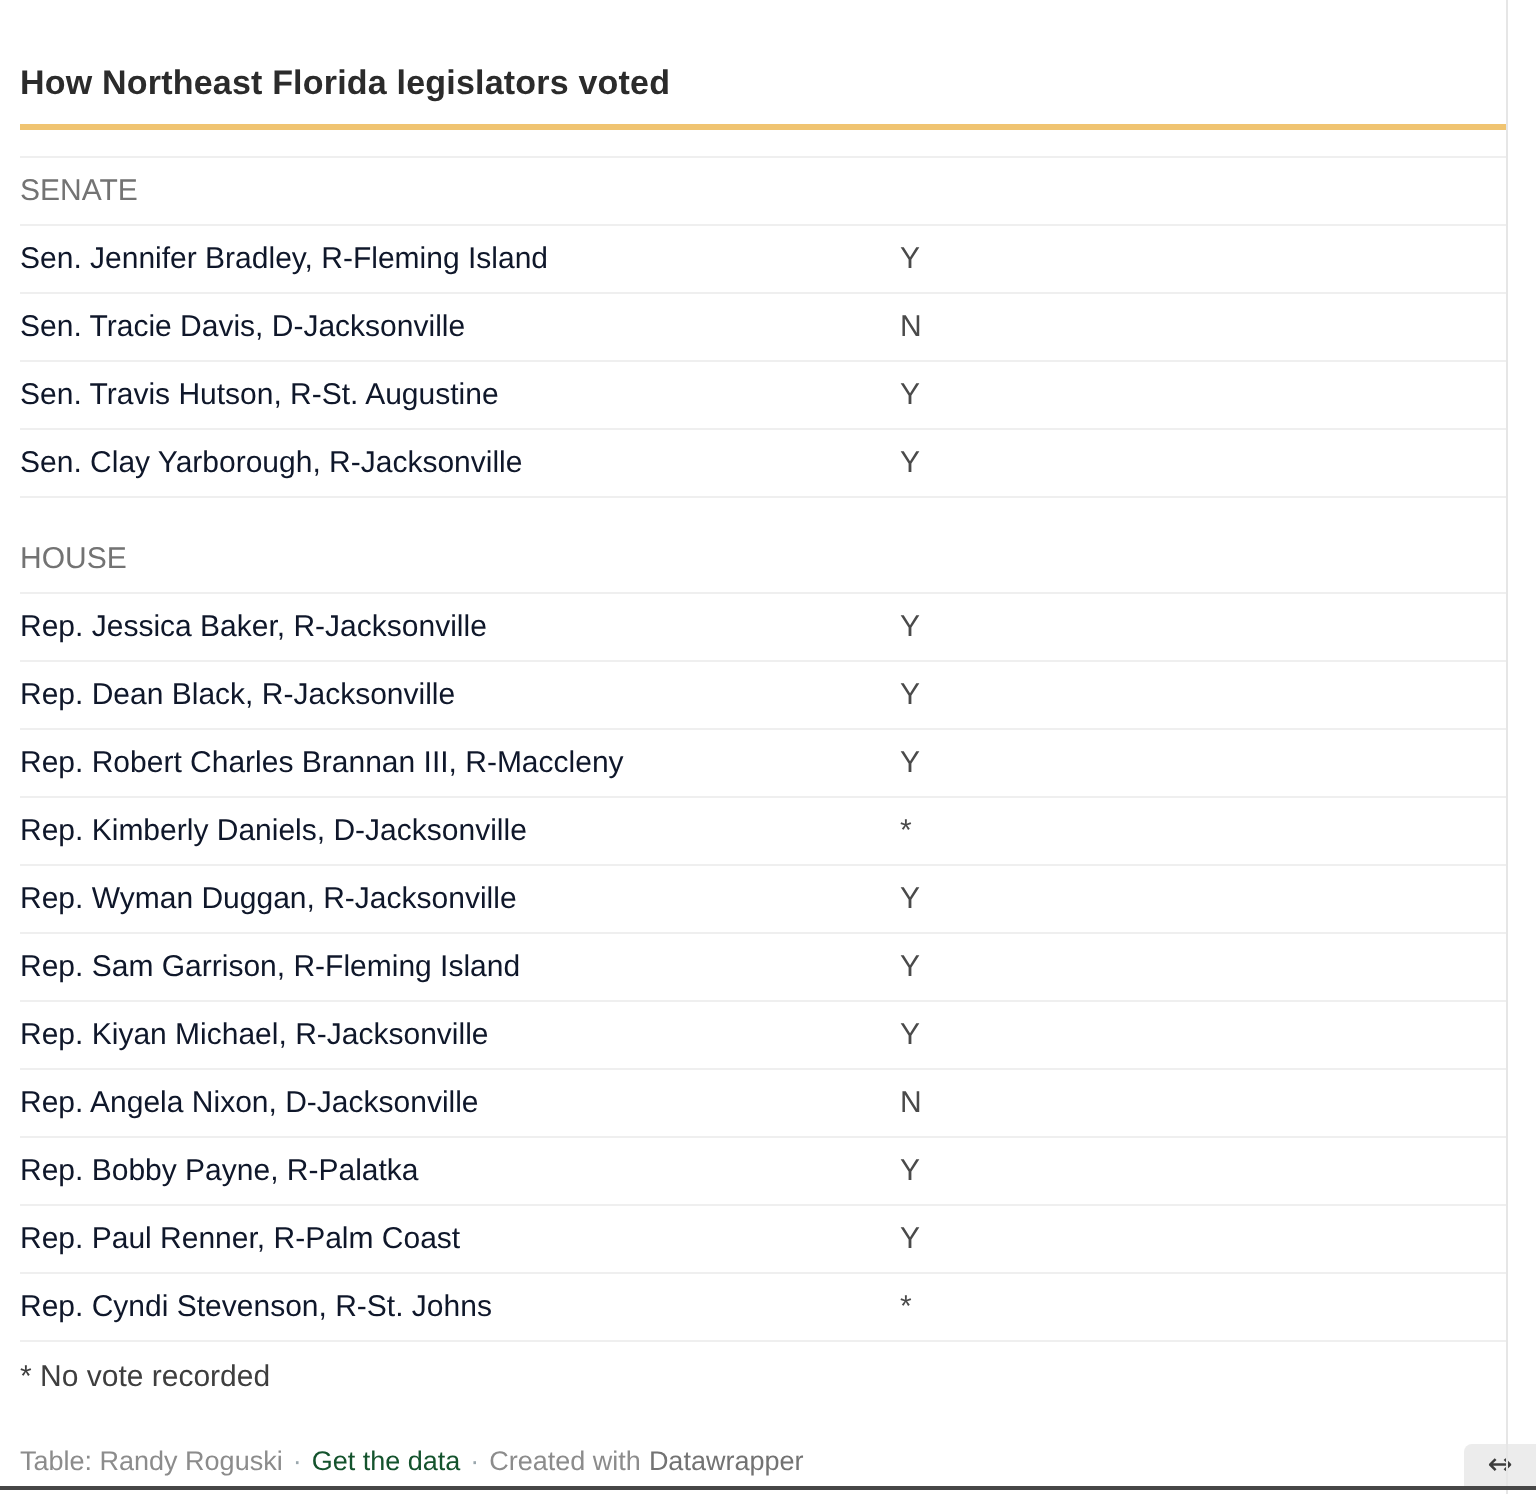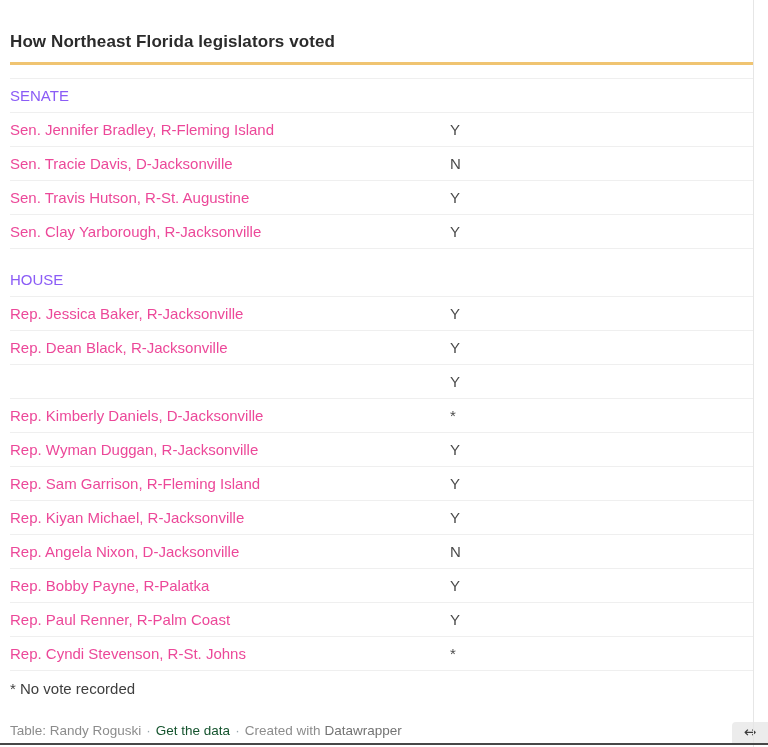--- a/index.html
+++ b/index.html
@@ -47,27 +47,27 @@
     font-size: 15px;
     color: #4a4a4a;
   }
   .row {
     position: relative;
     height: 33px;
     border-bottom: 1px solid #efefef;
     display: flex;
     align-items: center;
   }
-  .row .name { color: #ec4899; }
+  .row .name { color: #0f172a; }
   .row .vote {
     position: absolute;
     left: 440px;
     color: #4a4a4a;
   }
-  .section-header { color: #8b5cf6; }
+  .section-header { color: #737373; }
   .section-header.gap { padding-top: 14px; }
   .footnote-row {
     margin: 0 15px 0 10px;
     height: 34px;
     display: flex;
     align-items: center;
     font-size: 15px;
     color: #3e3e3e;
   }
   .footer {
@@ -142,20 +142,21 @@
       </div>
       <div class="row">
         <span class="name">Rep. Jessica Baker, R-Jacksonville</span>
         <span class="vote">Y</span>
       </div>
       <div class="row">
         <span class="name">Rep. Dean Black, R-Jacksonville</span>
         <span class="vote">Y</span>
       </div>
       <div class="row">
+        <span class="name">Rep. Robert Charles Brannan III, R-Maccleny</span>
         <span class="vote">Y</span>
       </div>
       <div class="row">
         <span class="name">Rep. Kimberly Daniels, D-Jacksonville</span>
         <span class="vote">*</span>
       </div>
       <div class="row">
         <span class="name">Rep. Wyman Duggan, R-Jacksonville</span>
         <span class="vote">Y</span>
       </div>

